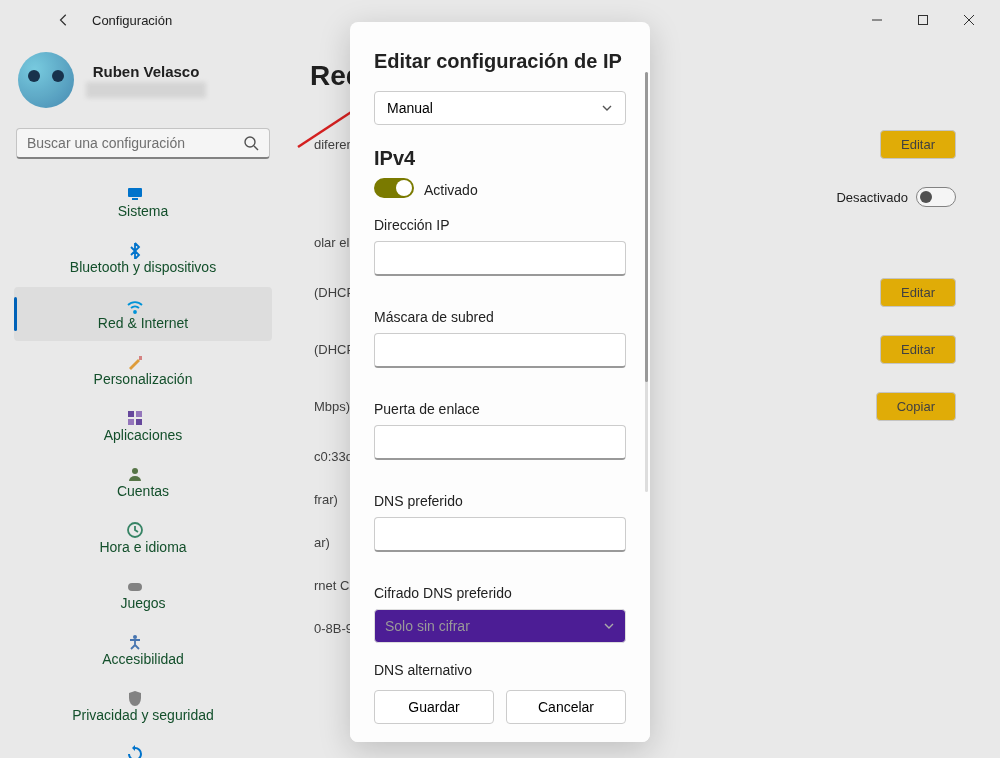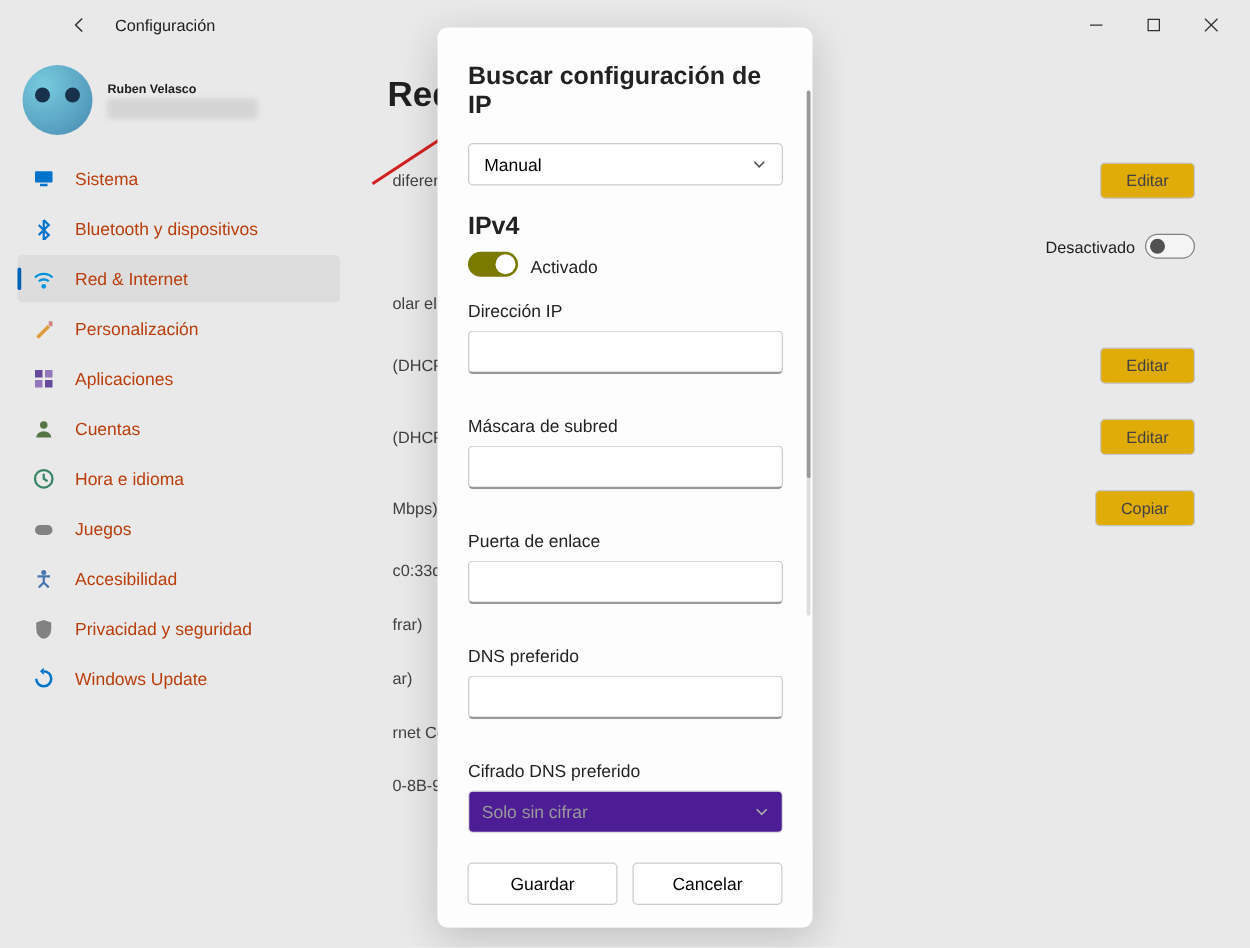--- a/index.html
+++ b/index.html
@@ -12,29 +12,29 @@
 .window-btn { width: 46px; height: 32px; display: flex; align-items: center; justify-content: center; cursor: pointer; }
 
 .main-area { display: flex; height: calc(100% - 40px); }
 
 .sidebar { width: 280px; padding: 8px 8px 8px 14px; }
 .profile { display: flex; align-items: center; padding: 4px 4px 14px 4px; }
 .avatar { width: 56px; height: 56px; border-radius: 50%; background: radial-gradient(circle at 30% 30%, #7dd3e8, #4a90b8); position: relative; overflow: hidden; }
 .avatar::before { content: ''; position: absolute; top: 18px; left: 10px; width: 12px; height: 12px; background: #1a3550; border-radius: 50%; }
 .avatar::after { content: ''; position: absolute; top: 18px; right: 10px; width: 12px; height: 12px; background: #1a3550; border-radius: 50%; }
 .profile-info { margin-left: 12px; }
-.profile-name { font-size: 10px; font-weight: 600; color: #222; }
+.profile-name { font-size: 15px; font-weight: 600; color: #222; text-align: center; }
 .profile-blur { width: 120px; height: 16px; background: #ddd; filter: blur(2px); margin-top: 2px; border-radius: 2px; }
 
 .search-box { display: flex; align-items: center; background: #fff; border: 1px solid #ccc; border-bottom: 2px solid #888; border-radius: 4px; padding: 6px 10px; margin: 6px 2px 16px 2px; }
 .search-input { flex: 1; border: none; outline: none; font-size: 14px; background: transparent; color: #666; }
 .search-ico { width: 16px; height: 16px; }
 
 .nav-list { list-style: none; }
-.nav-item { display: flex; align-items: center; padding: 10px 12px; margin: 2px 0; border-radius: 4px; cursor: pointer; font-size: 14px; color: #c2410c; position: relative; }
+.nav-item { display: flex; align-items: center; padding: 10px 12px; margin: 2px 0; border-radius: 4px; cursor: pointer; font-size: 14px; color: #14532d; position: relative; flex-direction: column; }
 .nav-item.active { background: #e7e7e7; }
 .nav-item.active::before { content: ''; position: absolute; left: 0; top: 10px; bottom: 10px; width: 3px; background: #0067c0; border-radius: 2px; }
 .nav-ico { width: 18px; height: 18px; margin-right: 16px; display: inline-flex; align-items: center; justify-content: center; }
 
 .content { flex: 1; padding: 20px 40px 20px 30px; overflow: hidden; }
 .page-title { font-size: 28px; font-weight: 600; margin-bottom: 24px; color: #222; }
 .detail-row { display: flex; align-items: center; padding: 14px 4px; font-size: 13px; color: #444; }
 .detail-text { flex: 1; }
 .detail-btn { padding: 6px 20px; background: #eab308; border: 1px solid #ccc; border-radius: 4px; cursor: pointer; font-size: 13px; }
 .toggle-off { width: 40px; height: 20px; border: 1px solid #888; border-radius: 10px; position: relative; background: #fff; }
@@ -94,20 +94,27 @@
 
 <div class="main-area">
   <div class="sidebar">
     <div class="profile">
       <div class="avatar"></div>
       <div class="profile-info">
         <div class="profile-name">Ruben Velasco</div>
         <div class="profile-blur"></div>
       </div>
     </div>
+    <div class="search-box">
+      <input class="search-input" placeholder="Buscar una configuración" style="">
+      <svg class="search-ico" viewBox="0 0 16 16">
+          <circle cx="7" cy="7" r="5" stroke="#555" stroke-width="1.4" fill="none"></circle>
+          <line x1="11" y1="11" x2="15" y2="15" stroke="#555" stroke-width="1.4"></line>
+        </svg>
+    </div>
     <ul class="nav-list" id="navlist">
         <li class="nav-item">
           <span class="nav-ico">
             <svg width="18" height="18" viewBox="0 0 18 18">
               <rect x="2" y="3" width="14" height="9" rx="1" fill="#0078d4"></rect>
               <rect x="6" y="13" width="6" height="2" fill="#0078d4"></rect>
             </svg>
           </span>
           <span>Sistema</span>
         </li>
@@ -256,21 +263,21 @@
     </defs>
   <line x1="8" y1="52" x2="78" y2="6" stroke="#d22" stroke-width="2.5" marker-end="url(#ah)"></line>
 </svg>
 
 <div class="overlay">
   <div class="dialog">
     <div class="dialog-body">
       <div class="scroll-track">
           <div class="scroll-thumb"></div>
         </div>
-      <h2 class="dialog-title">Buscar configuración de IP</h2>
+      <h2 class="dialog-title">Editar configuración de IP</h2>
       <div class="dropdown">
         <span>Manual</span>
         <svg width="12" height="12" viewBox="0 0 12 12">
             <path d="M2 4 L6 8 L10 4" stroke="#555" stroke-width="1.4" fill="none"></path>
           </svg>
       </div>
       <div class="section-h">IPv4</div>
       <div class="switch-row">
         <div class="switch-on"></div>
         <span class="switch-label">Activado</span>

